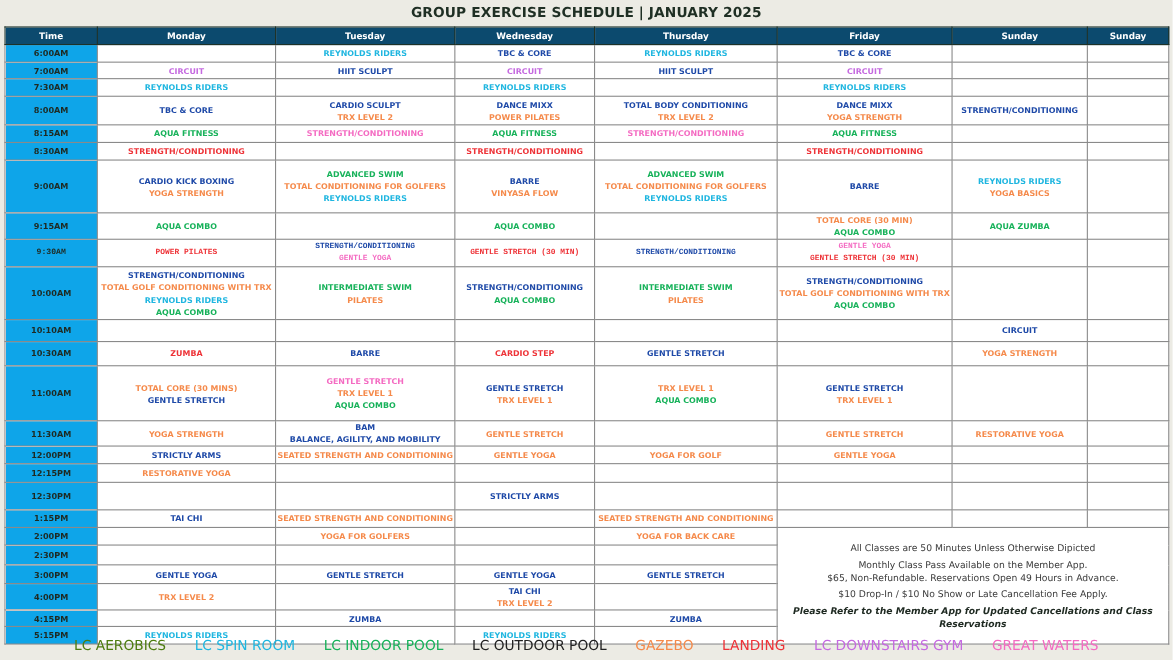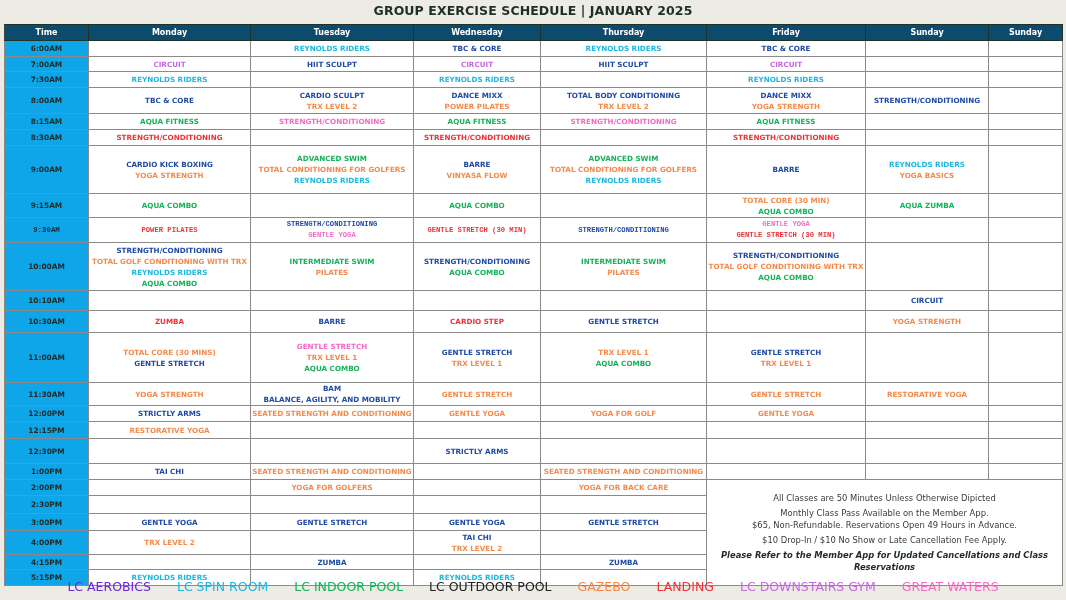--- a/index.html
+++ b/index.html
@@ -407,21 +407,21 @@
         <td></td>
         <td>
           <span class="cls" style="color: rgb(31, 74, 168);">STRICTLY ARMS</span>
         </td>
         <td></td>
         <td></td>
         <td></td>
         <td></td>
       </tr>
       <tr style="height: 16px;">
-        <td class="time">1:00PM</td>
+        <td class="time">1:15PM</td>
         <td>
           <span class="cls" style="color: rgb(31, 74, 168);">TAI CHI</span>
         </td>
         <td>
           <span class="cls" style="color: rgb(245, 138, 75);">SEATED STRENGTH AND CONDITIONING</span>
         </td>
         <td></td>
         <td>
           <span class="cls" style="color: rgb(245, 138, 75);">SEATED STRENGTH AND CONDITIONING</span>
         </td>
@@ -499,21 +499,21 @@
         <td></td>
         <td>
           <span class="cls" style="color: rgb(31, 182, 224);">REYNOLDS RIDERS</span>
         </td>
         <td></td>
       </tr>
     </tbody>
 </table>
 
 <div class="legend" id="legend">
-    <span style="color: #6d28d9;">LC AEROBICS</span>
+    <span style="color: #4d7c0f;">LC AEROBICS</span>
     <span style="color: rgb(31, 182, 224);">LC SPIN ROOM</span>
     <span style="color: rgb(23, 178, 90);">LC INDOOR POOL</span>
     <span style="color: rgb(34, 34, 34);">LC OUTDOOR POOL</span>
     <span style="color: rgb(245, 138, 75);">GAZEBO</span>
     <span style="color: rgb(238, 51, 56);">LANDING</span>
     <span style="color: rgb(197, 106, 224);">LC DOWNSTAIRS GYM</span>
     <span style="color: rgb(244, 107, 194);">GREAT WATERS</span>
   </div>
 
 </body></html>

